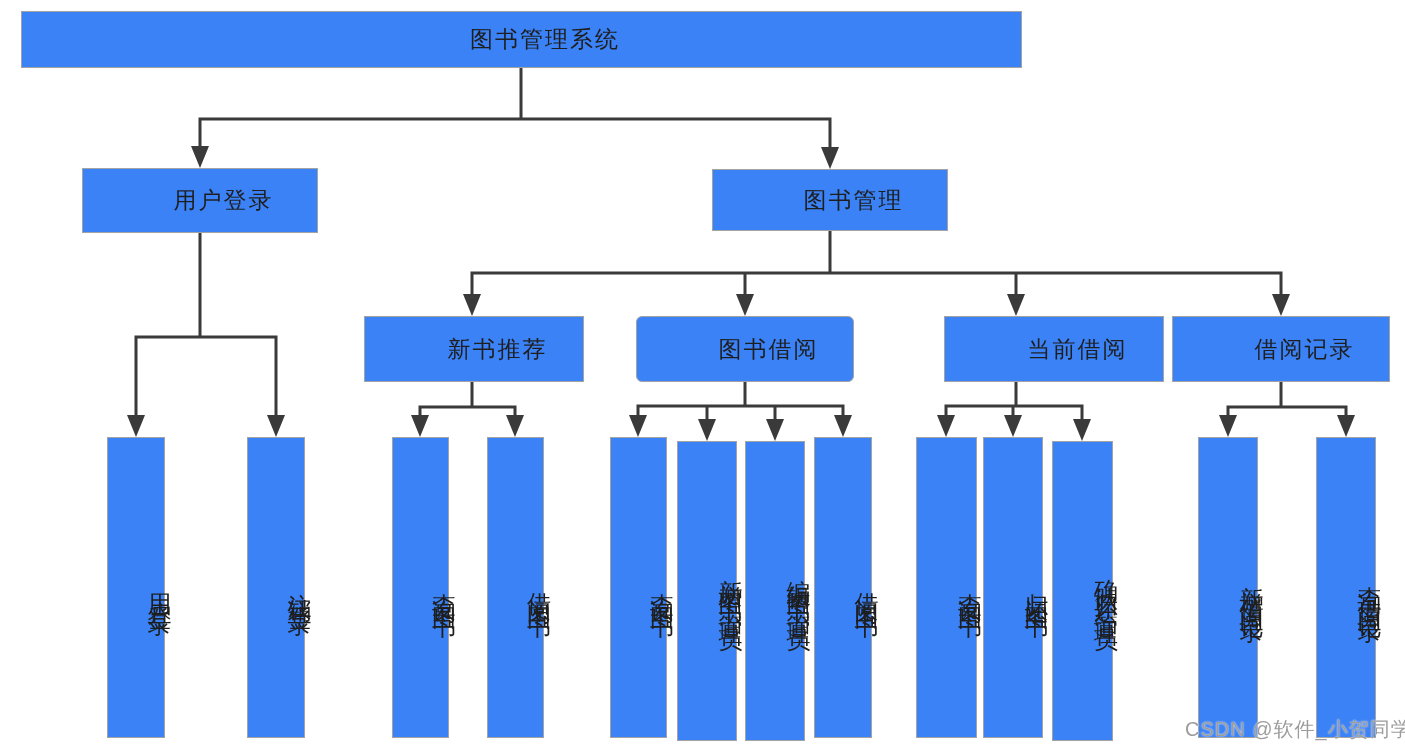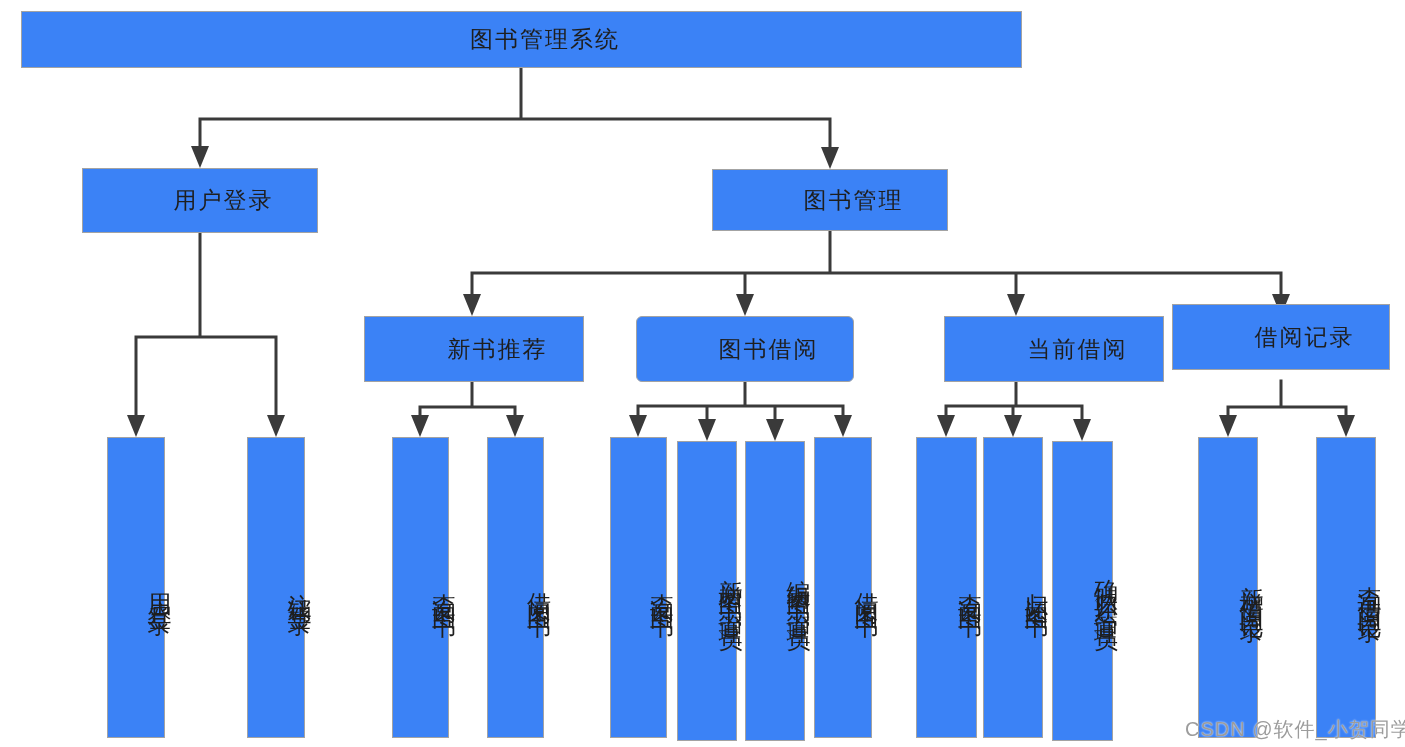--- a/index.html
+++ b/index.html
@@ -90,21 +90,21 @@
   </svg>
 
   <div class="box" style="left:21px;top:11px;width:1001px;height:57px;">图书管理系统</div>
 
   <div class="box" style="left:82px;top:168px;width:236px;height:65px;">用户登录</div>
   <div class="box" style="left:712px;top:169px;width:236px;height:62px;text-align:right;">图书管理</div>
 
   <div class="box" style="left:364px;top:316px;width:220px;height:66px;">新书推荐</div>
   <div class="box" style="left:636px;top:316px;width:218px;height:66px;border-radius:6px;">图书借阅</div>
   <div class="box" style="left:906px;top:316px;width:220px;height:66px;margin-left:38px;">当前借阅</div>
-  <div class="box" style="left:1172px;top:304px;width:218px;height:66px;">借阅记录</div>
+  <div class="box" style="left:1172px;top:316px;width:218px;height:66px;">借阅记录</div>
 
   <div class="box vbox" style="left:107px;top:437px;width:58px;height:301px;">用户登录</div>
   <div class="box vbox" style="left:247px;top:437px;width:58px;height:301px;">注销登录</div>
 
   <div class="box vbox" style="left:392px;top:437px;width:57px;height:301px;">查询图书</div>
   <div class="box vbox" style="left:487px;top:437px;width:57px;height:301px;">借阅图书</div>
 
   <div class="box vbox" style="left:610px;top:437px;width:57px;height:301px;">查询图书</div>
   <div class="box vbox" style="left:677px;top:441px;width:60px;height:300px;">新增图书（管理员）</div>
   <div class="box vbox" style="left:745px;top:441px;width:60px;height:300px;">编辑图书（管理员）</div>

